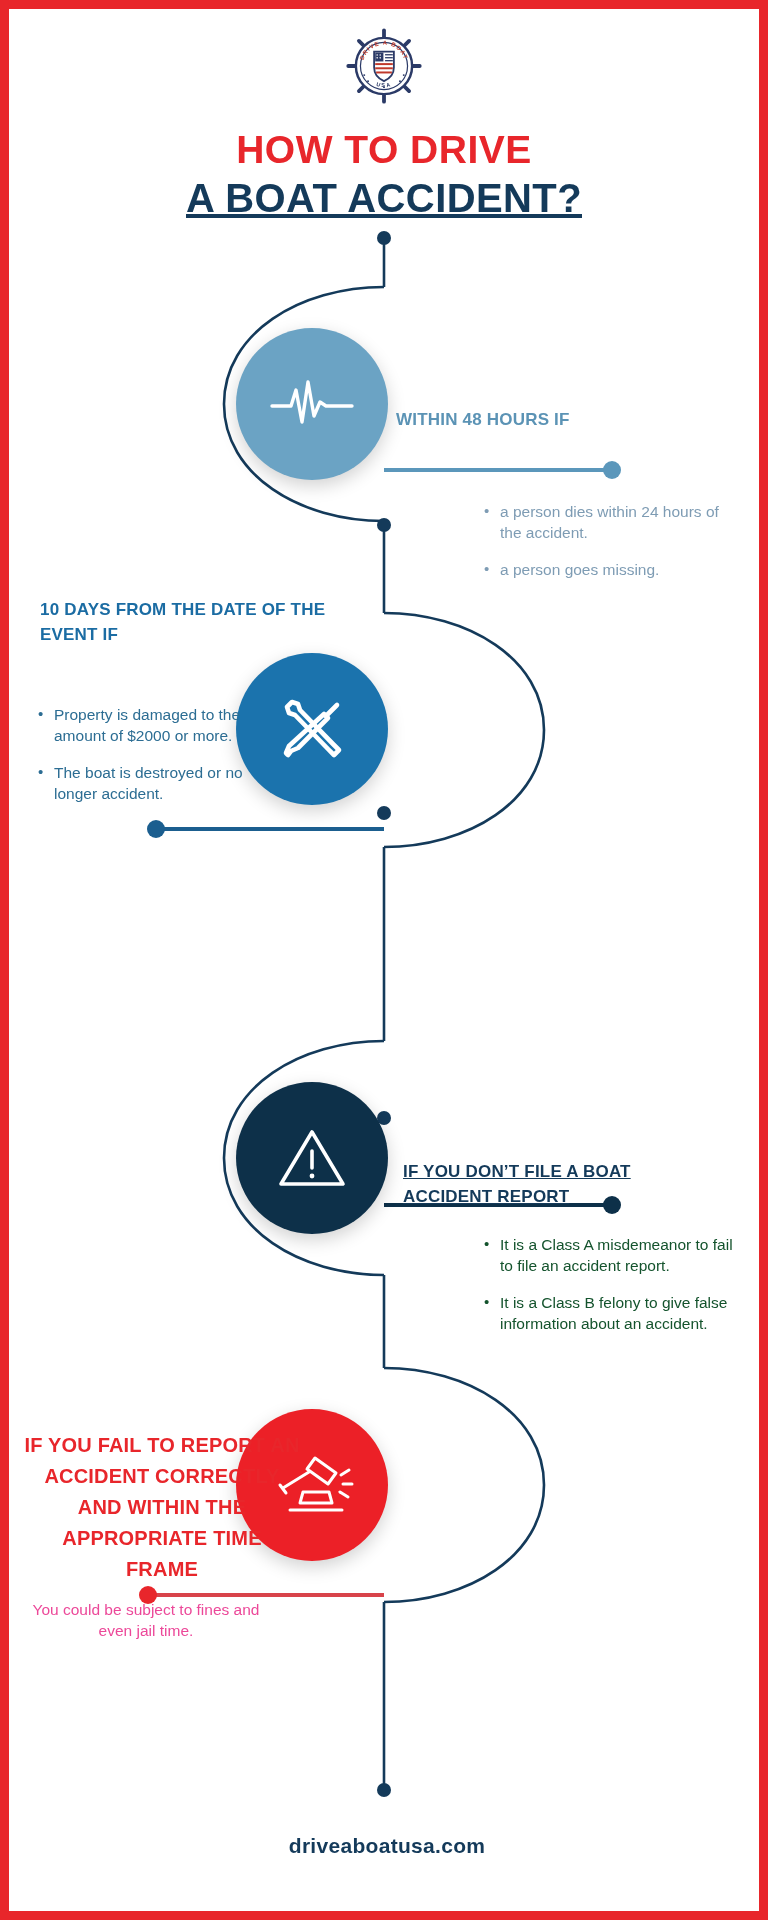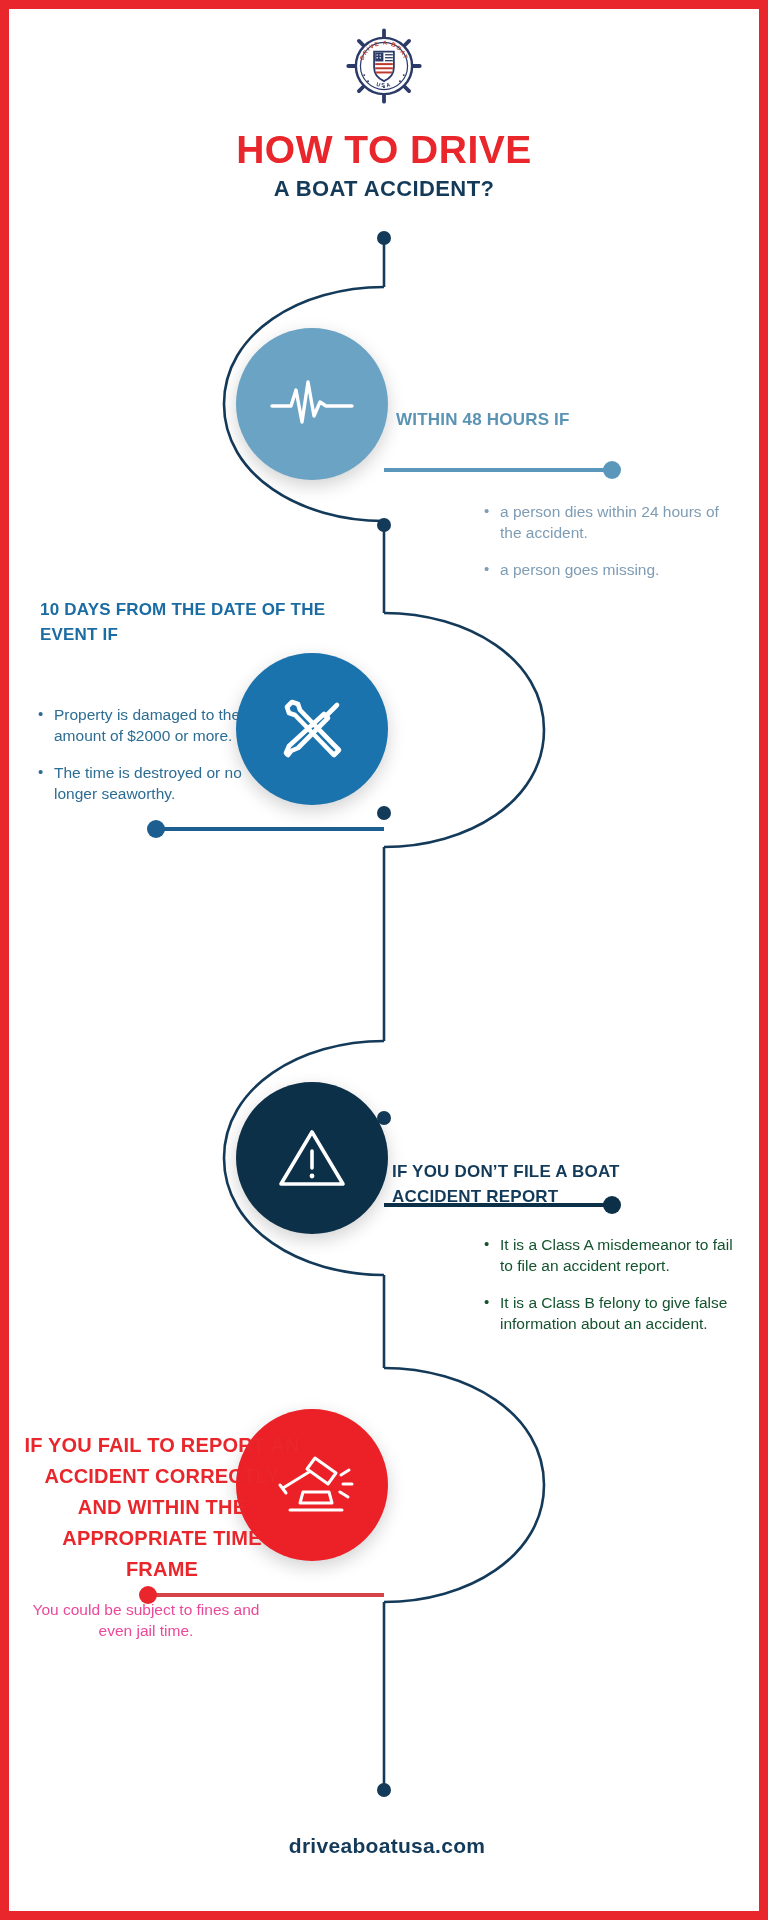--- a/index.html
+++ b/index.html
@@ -56,24 +56,25 @@
     font-size: 39px;
     font-weight: bold;
     letter-spacing: 0.5px;
     color: #e8262b;
   }
   #title-sub {
     position: absolute;
     left: 0; top: 176px;
     width: 768px;
     text-align: center;
-    font-size: 22px;
+    font-size: 40px;
     font-weight: bold;
     letter-spacing: 0.4px;
     color: #143a5a;
+    text-decoration: underline;
   }
 
   
   .node-circle {
     position: absolute;
     width: 152px;
     height: 152px;
     border-radius: 50%;
     display: flex;
     align-items: center;
@@ -262,31 +263,31 @@
         <path d="M 24 17 L 22 11 L 16 9 L 11 14 L 13 20 L 19 22 L 52 56 L 58 62 L 63 57 L 57 51 Z"></path>
 
         <path d="M 61 12 L 50 23"></path>
         <path d="M 48 21 L 52 25 L 22 55 L 15 58 L 12 62 L 10 60 L 13 53 Z"></path>
       </g>
     </svg>
   </div>
   <div class="node-heading left" style="left:40px; top:598px; width:320px; color:#1b6ca3;">10 DAYS FROM THE DATE OF THE EVENT IF</div>
   <ul class="node-list" style="left:38px; top:705px; width:230px; color:#2c6d93;">
     <li>Property is damaged to the amount of $2000 or more.</li>
-    <li>The time is destroyed or no longer seaworthy.</li>
+    <li>The boat is destroyed or no longer accident.</li>
   </ul>
 
   <div class="node-circle" style="left:236px; top:1082px; background:#0d3049;">
     <svg width="70" height="64" viewBox="0 0 70 64">
       <path d="M 35 6 L 66 58 L 4 58 Z" fill="none" stroke="#ffffff" stroke-width="3.6" stroke-linejoin="round"></path>
       <line x1="35" y1="25" x2="35" y2="42" stroke="#ffffff" stroke-width="3.6" stroke-linecap="round"></line>
       <circle cx="35" cy="50" r="2.4" fill="#ffffff"></circle>
     </svg>
   </div>
-  <div class="node-heading right" style="left:392px; top:1160px; width:320px; color:#143a5a;">IF YOU DON’T FILE A BOAT ACCIDENT REPORT</div>
+  <div class="node-heading right" style="left:403px; top:1160px; width:320px; color:#143a5a;text-decoration:underline;">IF YOU DON’T FILE A BOAT ACCIDENT REPORT</div>
   <ul class="node-list" style="left:484px; top:1235px; width:252px; color:#14532d;">
     <li>It is a Class A misdemeanor to fail to file an accident report.</li>
     <li>It is a Class B felony to give false information about an accident.</li>
   </ul>
 
   <div class="node-circle" style="left:236px; top:1409px; background:#ec2027;">
     <svg width="88" height="74" viewBox="0 0 88 74">
       <g stroke="#ffffff" stroke-width="3" stroke-linecap="round" stroke-linejoin="round" fill="none">
 
         <path d="M 47 10 L 68 25 L 60 36 L 39 21 Z"></path>

